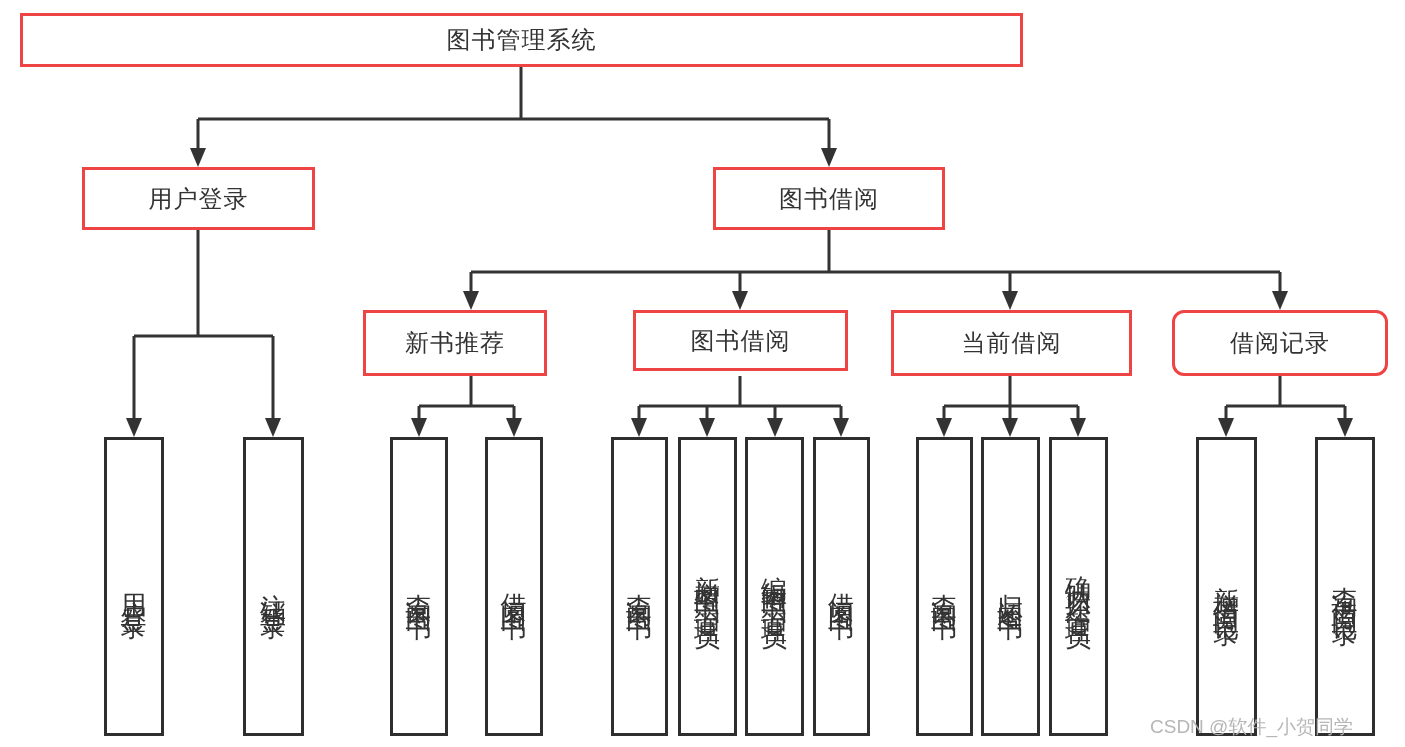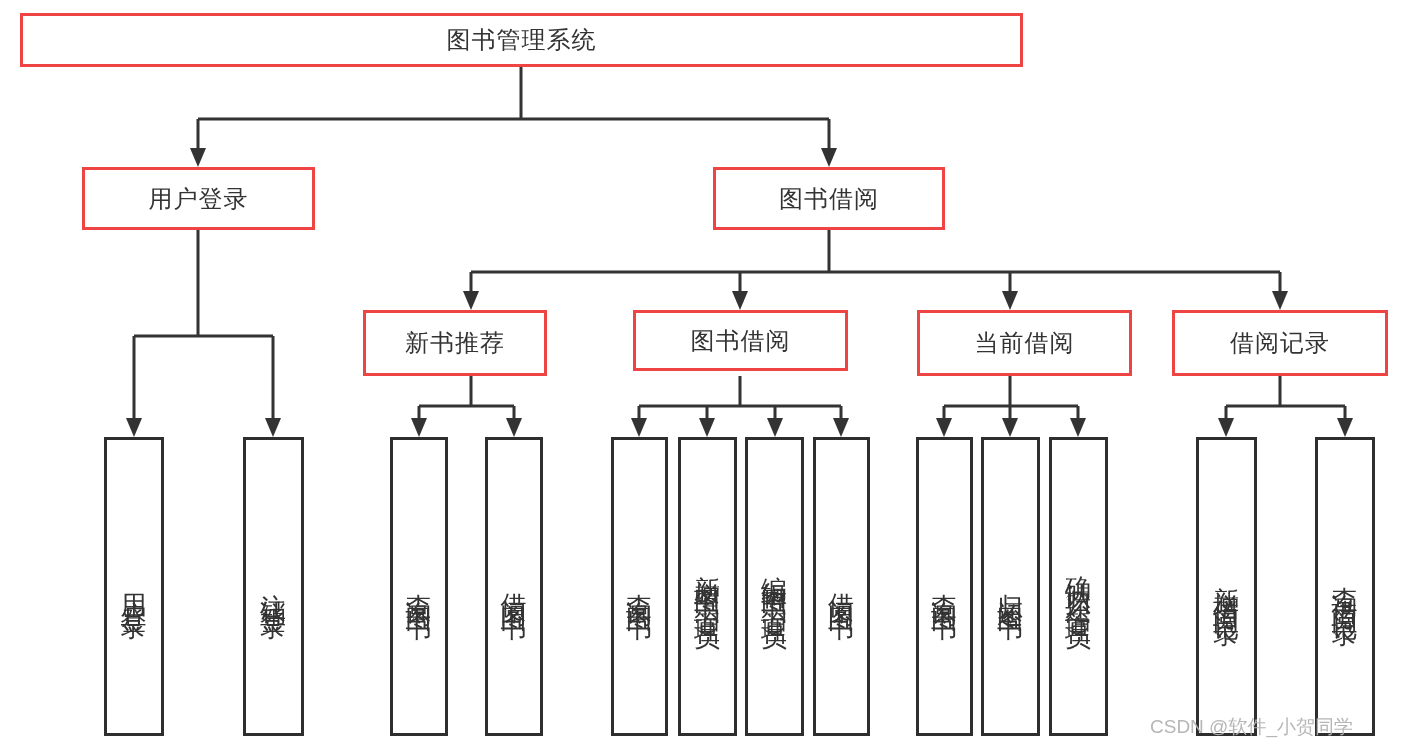--- a/index.html
+++ b/index.html
@@ -98,22 +98,22 @@
       </g>
   </svg>
 
   <div class="hbox" style="left:20px; top:13px; width:1003px; height:54px;">图书管理系统</div>
 
   <div class="hbox" style="left:82px; top:167px; width:233px; height:63px;">用户登录</div>
   <div class="hbox" style="left:713px; top:167px; width:232px; height:63px;">图书借阅</div>
 
   <div class="hbox" style="left:363px; top:310px; width:184px; height:66px;text-align:right;">新书推荐</div>
   <div class="hbox" style="left:633px; top:310px; width:215px; height:61px;">图书借阅</div>
-  <div class="hbox" style="left:917px; top:310px; width:215px; height:66px;">当前借阅</div>
-  <div class="hbox" style="left:1172px; top:310px; width:216px; height:66px;">借阅记录</div>
+  <div class="hbox" style="left:891px; top:310px; width:241px; height:66px;">当前借阅</div>
+  <div class="hbox" style="left:1172px; top:310px; width:216px; height:66px;border-radius:12px;">借阅记录</div>
 
   <div class="vbox" style="left:104px; top:437px; width:60px; height:299px;">
     <span class="vtext">用户登录</span>
   </div>
   <div class="vbox" style="left:243px; top:437px; width:61px; height:299px;">
     <span class="vtext">注销登录</span>
   </div>
 
   <div class="vbox" style="left:390px; top:437px; width:58px; height:299px;">
     <span class="vtext">查询图书</span>

